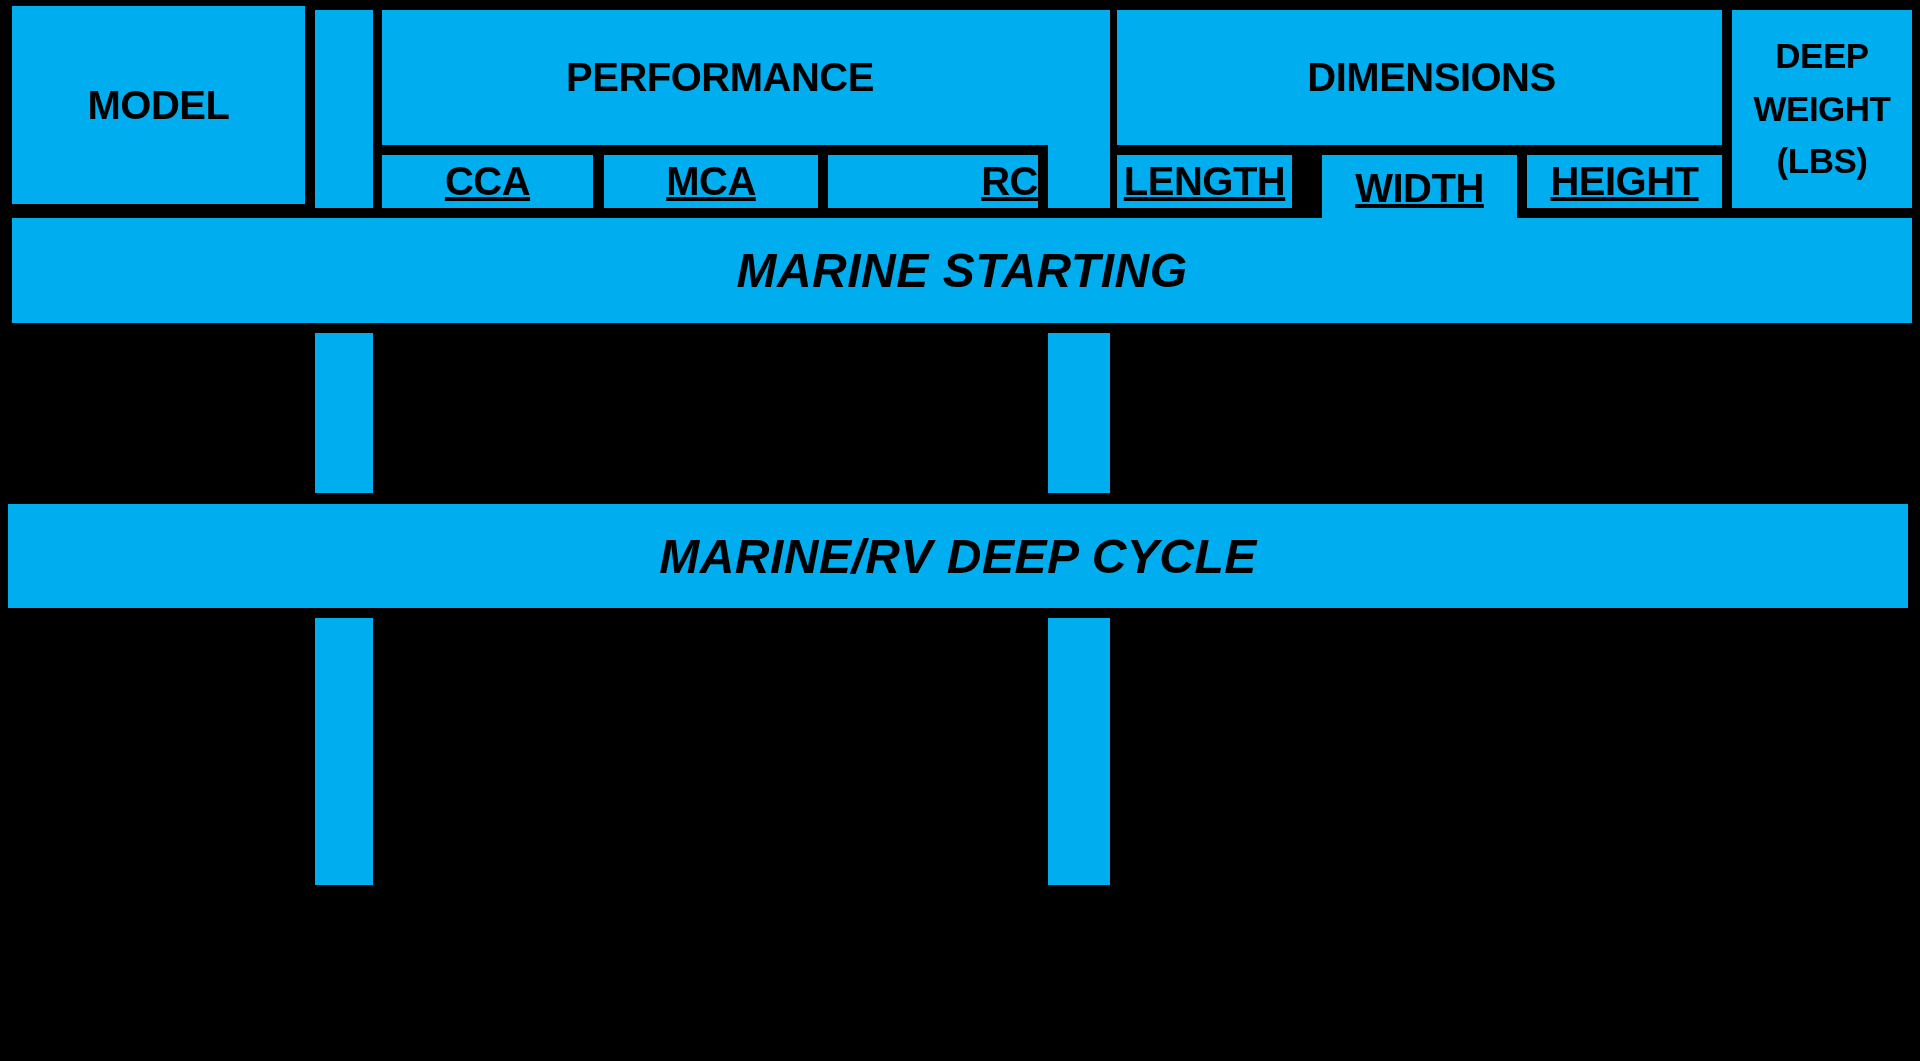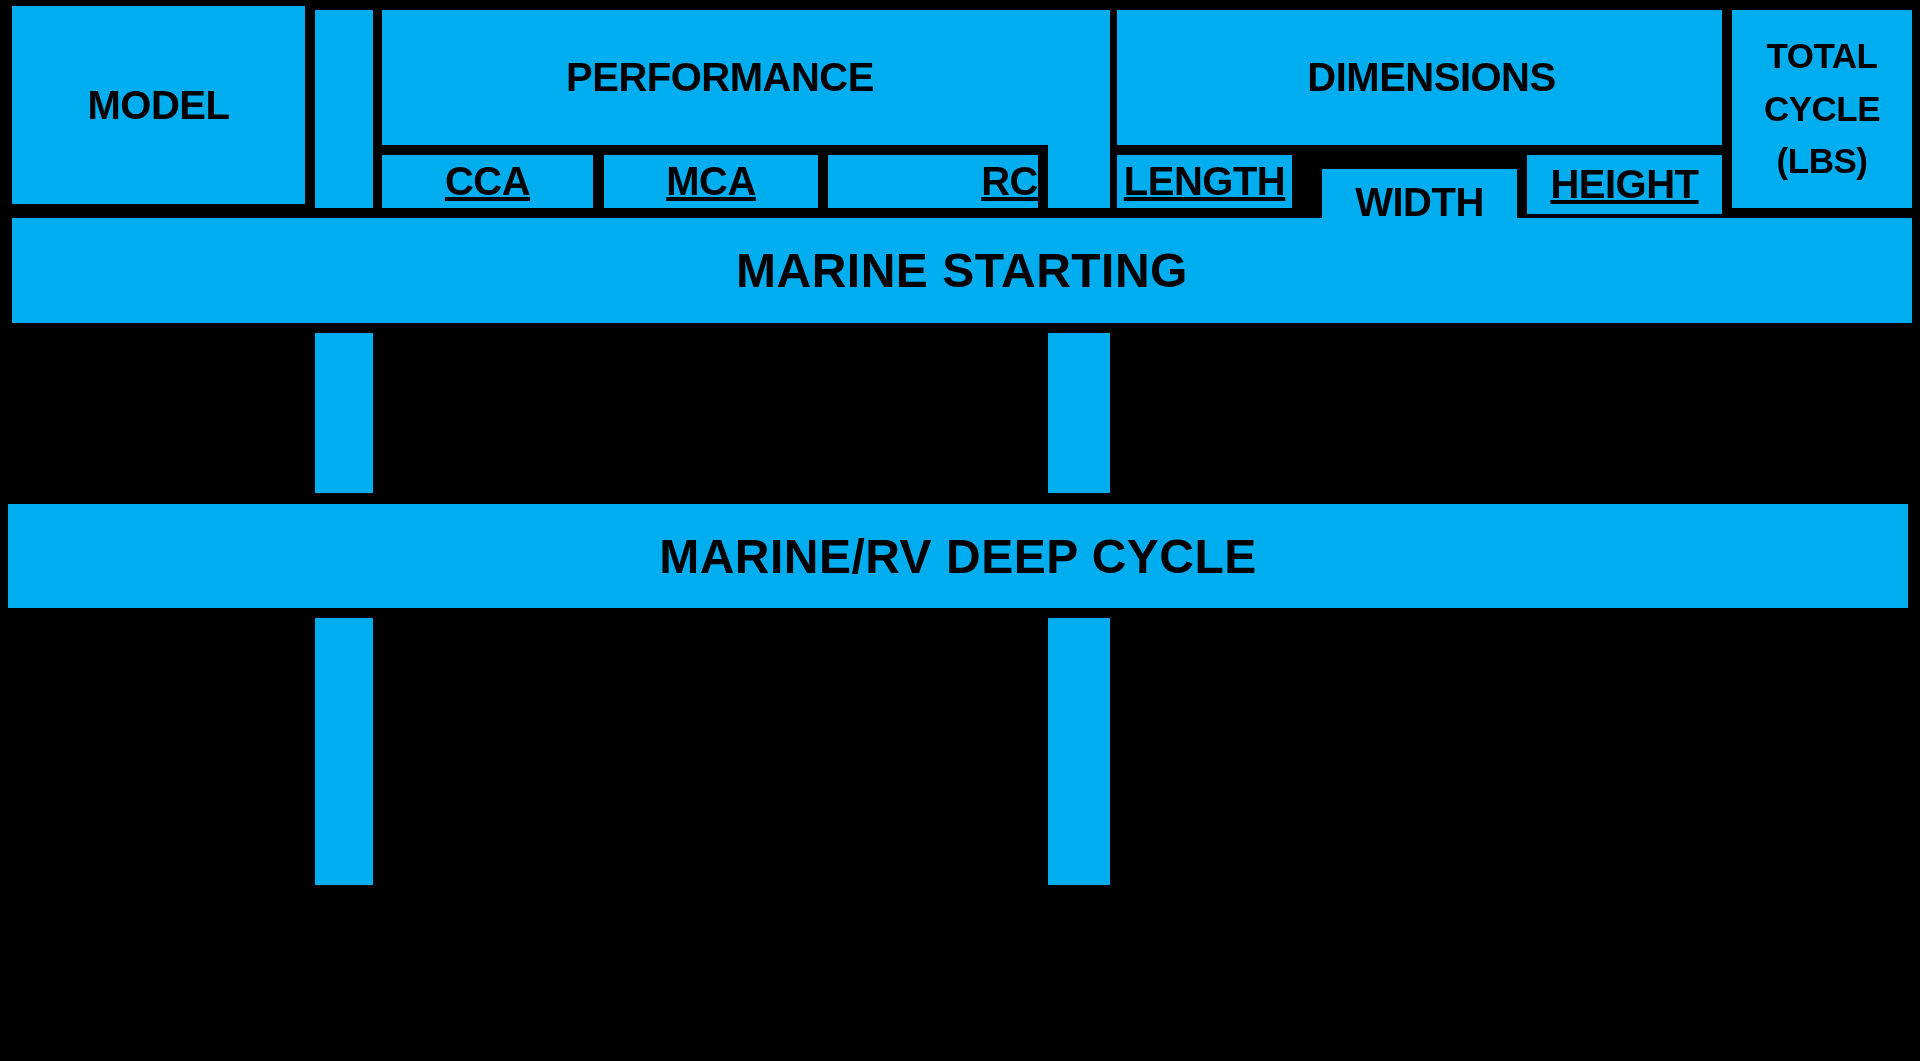--- a/index.html
+++ b/index.html
@@ -22,36 +22,36 @@
     display: flex;
     align-items: center;
     justify-content: center;
     text-align: center;
     font-weight: 700;
     box-sizing: border-box;
   }
   .hdr-big    { font-size: 40px; letter-spacing: -0.5px; }
   .hdr-sub    { font-size: 40px; letter-spacing: -0.5px; text-decoration: underline; }
   .hdr-weight { font-size: 35px; line-height: 1.5; letter-spacing: -0.5px; padding: 0 8px; }
-  .band       { font-size: 48px; letter-spacing: 0.5px; }
+  .band       { font-size: 48px; font-style: italic; letter-spacing: 0.5px; }
   .strip      { position: absolute; background: #00AEEF; }
   .rows-region{ position: absolute; background: transparent; }
 
   
   .c-model       { left: 12px;   top: 6px;  width: 293px;  height: 198px; }
   .c-spacer1     { left: 315px;  top: 10px;  width: 58px;   height: 198px; }
   .c-performance { left: 382px;  top: 10px;  width: 676px;  height: 135px; }
   .c-cca         { left: 382px;  top: 155px; width: 211px;  height: 53px; }
   .c-mca         { left: 604px;  top: 155px; width: 214px;  height: 53px; }
   .c-rc          { left: 828px;  top: 155px; width: 210px;  height: 53px; justify-content: flex-end; }
   .c-spacer2     { left: 1048px; top: 10px;  width: 62px;   height: 198px; }
   .c-dimensions  { left: 1117px; top: 10px;  width: 605px;  height: 135px; padding-left: 24px; }
   .c-length      { left: 1117px; top: 155px; width: 175px;  height: 53px; }
-  .c-width       { left: 1322px; top: 169px; width: 195px;  height: 66px; }
-  .c-height      { left: 1527px; top: 155px; width: 195px;  height: 59px; }
+  .c-width       { left: 1322px; top: 155px; width: 195px;  height: 66px; }
+  .c-height      { left: 1527px; top: 155px; width: 195px;  height: 53px; }
   .c-weight      { left: 1732px; top: 10px;  width: 180px;  height: 198px; }
 
   
   .c-band1 { left: 12px; top: 218px; width: 1900px; height: 105px; }
   .c-band2 { left: 8px; top: 504px; width: 1900px; height: 104px; }
 
   
   .r-starting { left: 12px; top: 333px; width: 1900px; height: 160px; }
   .r-deep     { left: 12px; top: 618px; width: 1900px; height: 267px; }
 
@@ -96,21 +96,21 @@
     <span>LENGTH</span>
   </div>
   <div class="cell hdr-sub c-width">
     <span>WIDTH</span>
   </div>
   <div class="cell hdr-sub c-height">
     <span>HEIGHT</span>
   </div>
 
   <div class="cell hdr-weight c-weight">
-    <span>TOTAL CYCLE (LBS)</span>
+    <span>DEEP WEIGHT (LBS)</span>
   </div>
 
   <div class="cell band c-band1">
     <span>MARINE STARTING</span>
   </div>
 
   <div class="rows-region r-starting"></div>
   <div class="strip s-1a"></div>
   <div class="strip s-2a"></div>
 

